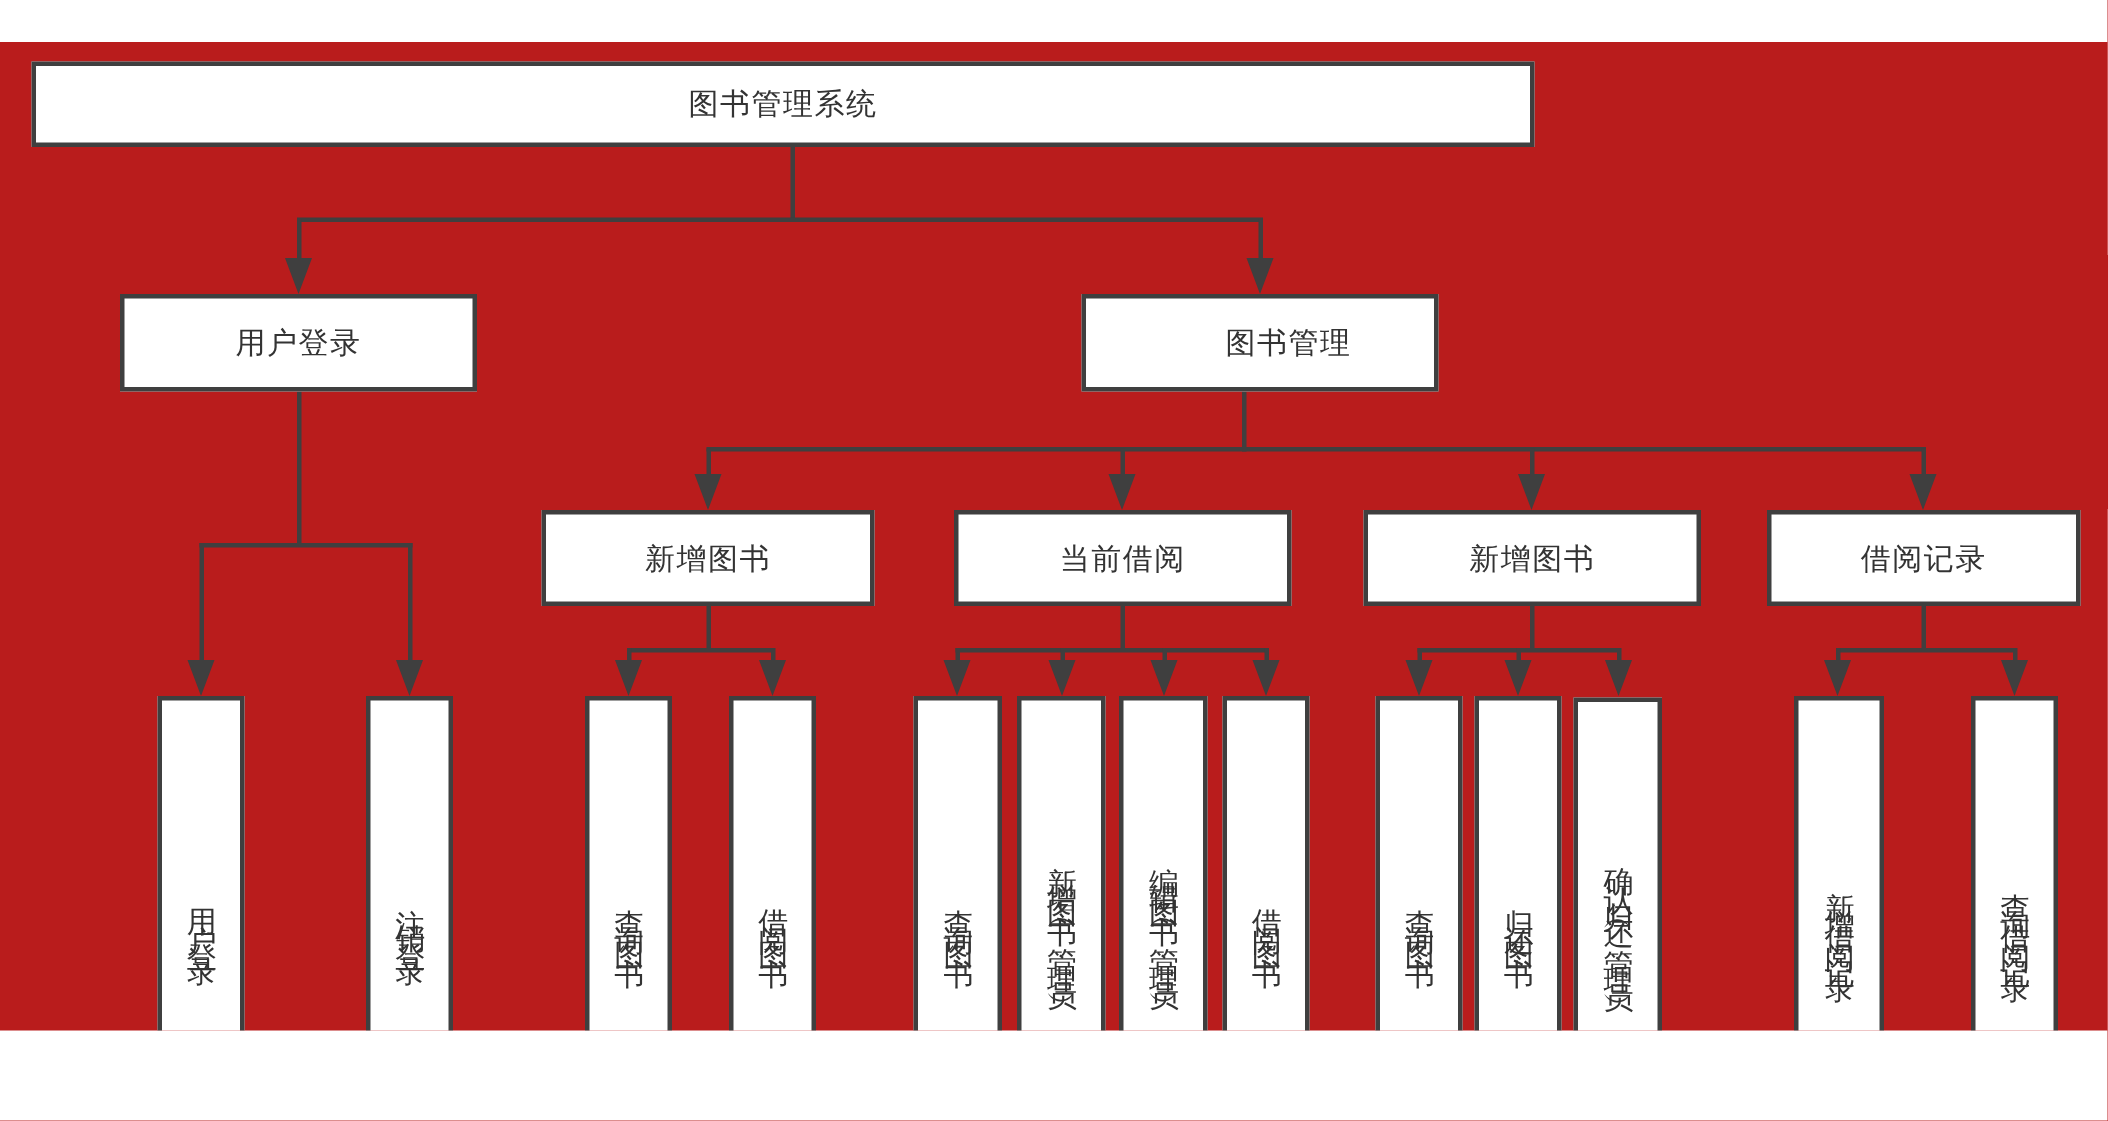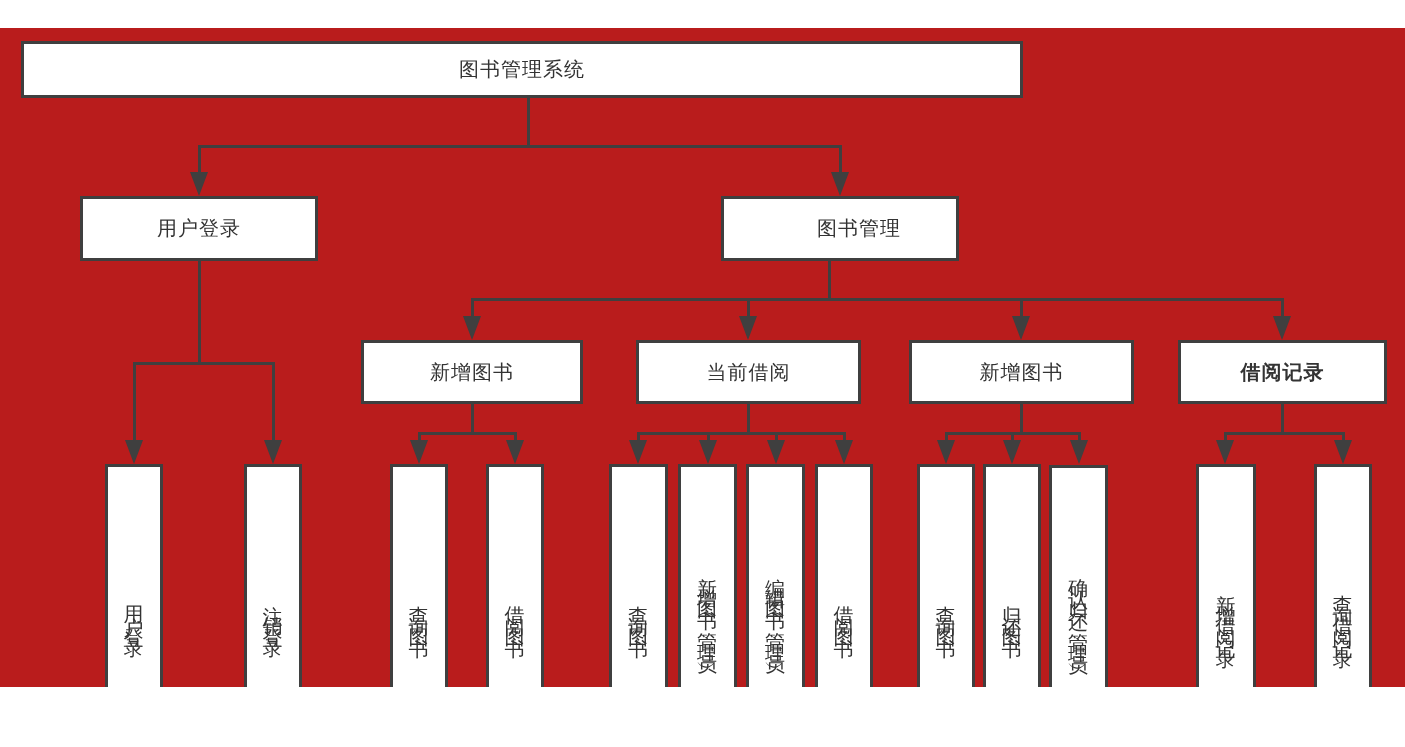--- a/index.html
+++ b/index.html
@@ -97,21 +97,21 @@
 
   <div class="box" style="left:361px;top:312px;width:222px;height:64px;">
     <span>新增图书</span>
   </div>
   <div class="box" style="left:636px;top:312px;width:225px;height:64px;">
     <span>当前借阅</span>
   </div>
   <div class="box" style="left:909px;top:312px;width:225px;height:64px;">
     <span>新增图书</span>
   </div>
-  <div class="box" style="left:1178px;top:312px;width:209px;height:64px;font-weight:bold;">
+  <div class="box" style="left:1178px;top:312px;width:209px;height:64px;">
     <span>借阅记录</span>
   </div>
 
   <div class="vline" style="left:471px;top:376px;height:30px;"></div>
   <div class="vline" style="left:747px;top:376px;height:30px;"></div>
   <div class="vline" style="left:1020px;top:376px;height:30px;"></div>
   <div class="vline" style="left:1281px;top:376px;height:30px;"></div>
 
   <div class="hline" style="left:418px;top:404px;width:98px;"></div>
   <div class="hline" style="left:637px;top:404px;width:208px;"></div>

